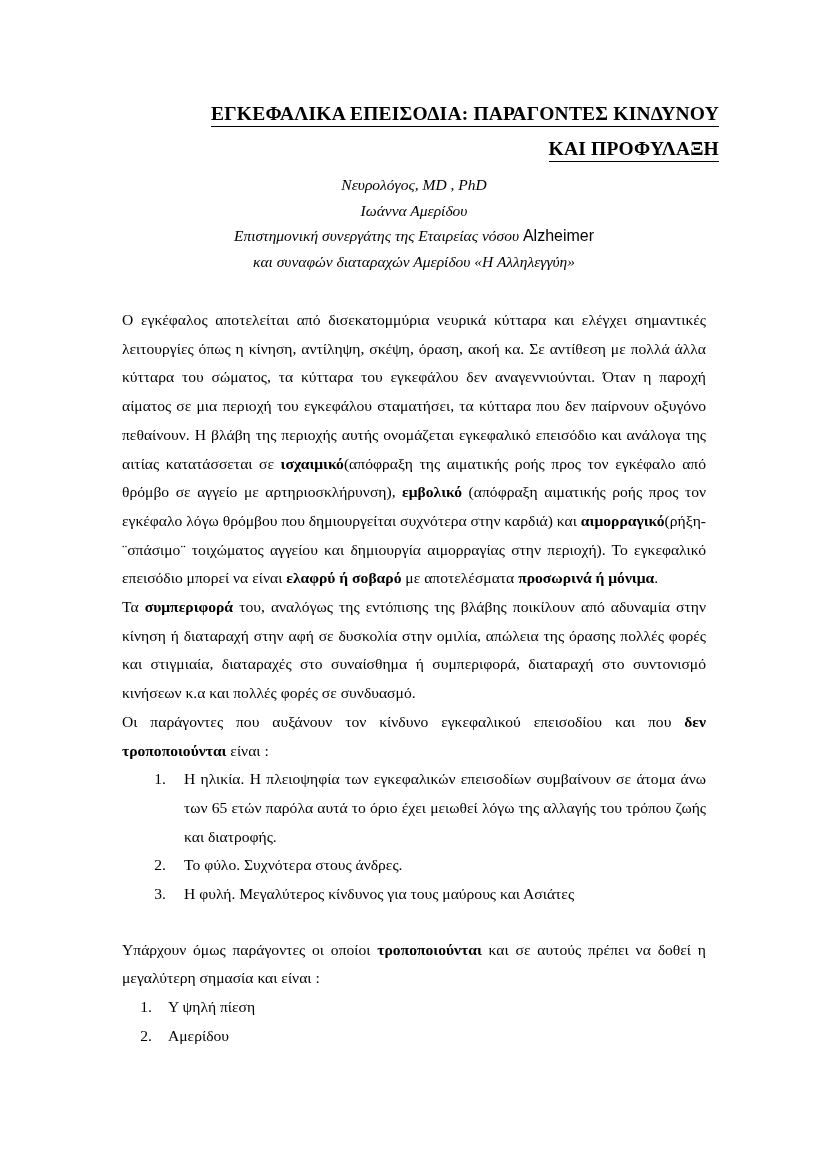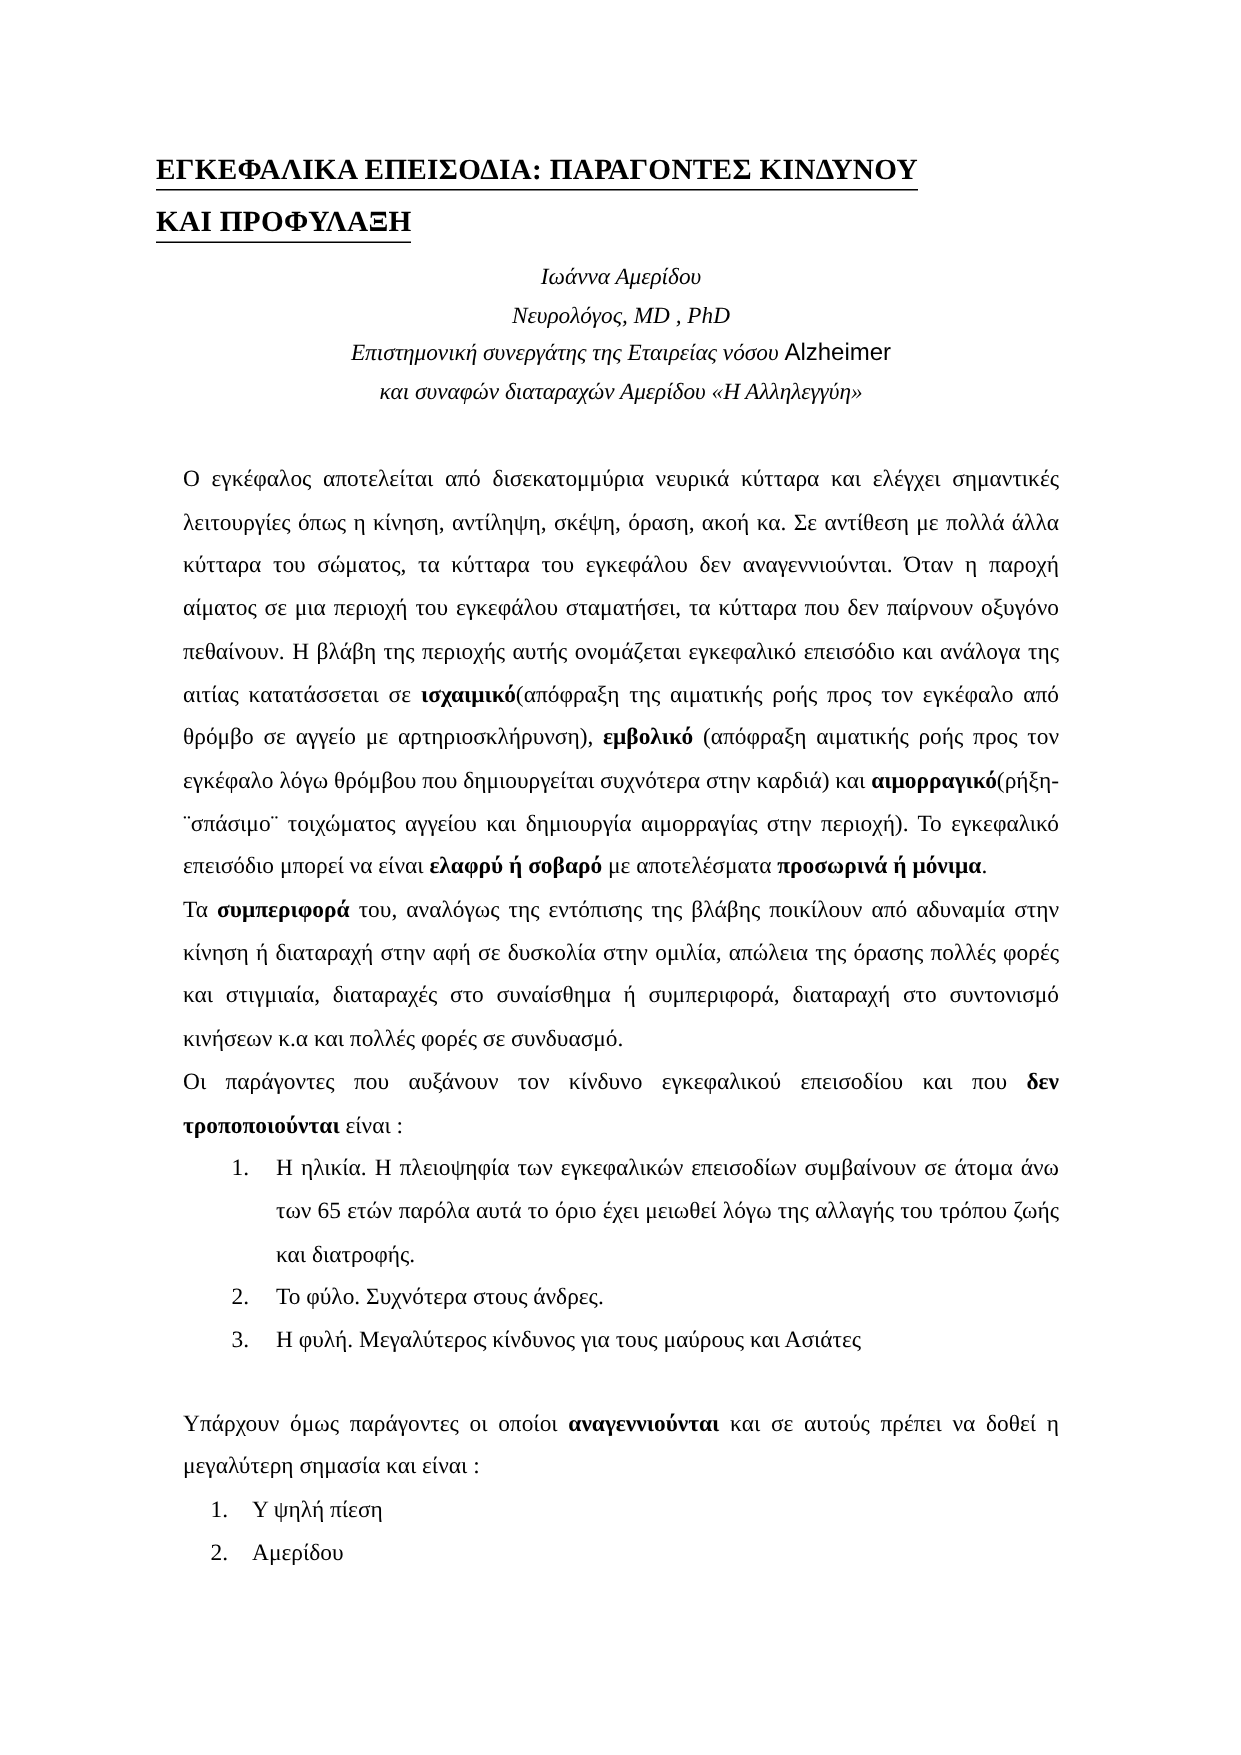--- a/index.html
+++ b/index.html
@@ -19,24 +19,24 @@
     position: relative;
     width: 827px;
     height: 1170px;
     background: #ffffff;
     box-sizing: border-box;
   }
 
   
   .title-block {
     position: absolute;
-    left: 104px;
+    left: 135px;
     top: 96px;
     width: 584px;
-    text-align: left;
+    text-align: right;
   }
   .title-line {
     font-size: 19.5px;
     font-weight: bold;
     line-height: 35px;
     letter-spacing: 0.2px;
   }
   .title-line span {
     border-bottom: 1.6px solid #000;
     padding-bottom: 2px;
@@ -127,24 +127,24 @@
   <div class="title-block">
     <div class="title-line">
       <span>ΕΓΚΕΦΑΛΙΚΑ ΕΠΕΙΣΟΔΙΑ: ΠΑΡΑΓΟΝΤΕΣ ΚΙΝΔΥΝΟΥ</span>
     </div>
     <div class="title-line">
       <span>ΚΑΙ ΠΡΟΦΥΛΑΞΗ</span>
     </div>
   </div>
 
   <div class="byline">
-    <div>Ιωάννα Αμερίδου</div>
     <div>
       <span>Νευρολόγος, </span><span class="md">MD , PhD</span>
     </div>
+    <div>Ιωάννα Αμερίδου</div>
     <div>
       <span>Επιστημονική συνεργάτης της  Εταιρείας νόσου </span><span class="latin">Alzheimer</span>
     </div>
     <div>και συναφών διαταραχών Αμερίδου «Η Αλληλεγγύη»</div>
   </div>
 
   <div class="body-area">
 
     <p class="para"><span>Ο εγκέφαλος αποτελείται από δισεκατομμύρια νευρικά κύτταρα και ελέγχει σημαντικές λειτουργίες όπως η κίνηση, αντίληψη, σκέψη, όραση, ακοή κα. Σε αντίθεση με πολλά άλλα κύτταρα του σώματος, τα κύτταρα του εγκεφάλου δεν αναγεννιούνται. Όταν η παροχή αίματος σε μια περιοχή του εγκεφάλου σταματήσει, τα κύτταρα που δεν παίρνουν οξυγόνο πεθαίνουν. Η βλάβη της περιοχής αυτής ονομάζεται εγκεφαλικό επεισόδιο και ανάλογα της αιτίας κατατάσσεται σε </span><b class="bi">ισχαιμικό</b><span>(απόφραξη της αιματικής ροής προς τον εγκέφαλο από θρόμβο σε αγγείο με αρτηριοσκλήρυνση), </span><b class="bi">εμβολικό</b><span> (απόφραξη αιματικής ροής προς τον εγκέφαλο λόγω θρόμβου που δημιουργείται συχνότερα στην καρδιά) και </span><b class="bi">αιμορραγικό</b><span>(ρήξη-¨σπάσιμο¨ τοιχώματος αγγείου και δημιουργία αιμορραγίας στην περιοχή). Το εγκεφαλικό επεισόδιο μπορεί να είναι </span><b class="bi">ελαφρύ ή σοβαρό</b><span> με αποτελέσματα </span><b class="bi">προσωρινά ή μόνιμα</b><span>.</span></p>
 
@@ -153,21 +153,21 @@
     <p class="para"><span>Οι παράγοντες που αυξάνουν τον κίνδυνο εγκεφαλικού επεισοδίου και που </span><b class="bi">δεν τροποποιούνται</b><span> είναι :</span></p>
 
     <ol class="numlist list-deep">
       <li><span class="num">1.</span><span>Η ηλικία. Η πλειοψηφία των εγκεφαλικών επεισοδίων συμβαίνουν σε άτομα άνω των 65 ετών παρόλα αυτά το όριο έχει μειωθεί λόγω της αλλαγής του τρόπου ζωής και διατροφής.</span></li>
       <li><span class="num">2.</span><span>Το φύλο. Συχνότερα στους άνδρες.</span></li>
       <li><span class="num">3.</span><span>Η φυλή. Μεγαλύτερος κίνδυνος για τους μαύρους και Ασιάτες</span></li>
     </ol>
 
     <div class="gap-md"></div>
 
-    <p class="para"><span>Υπάρχουν όμως παράγοντες οι οποίοι </span><b class="bi">αναγεννιούνται</b><span> και σε αυτούς πρέπει να δοθεί η μεγαλύτερη σημασία και είναι :</span></p>
+    <p class="para"><span>Υπάρχουν όμως παράγοντες οι οποίοι </span><b class="bi">τροποποιούνται</b><span> και σε αυτούς πρέπει να δοθεί η μεγαλύτερη σημασία και είναι :</span></p>
 
     <ol class="numlist list-shallow">
       <li><span class="num">1.</span><span>Υ ψηλή πίεση</span></li>
       <li><span class="num">2.</span><span>Αμερίδου</span></li>
     </ol>
 
   </div>
 </div>
 
 </body></html>

